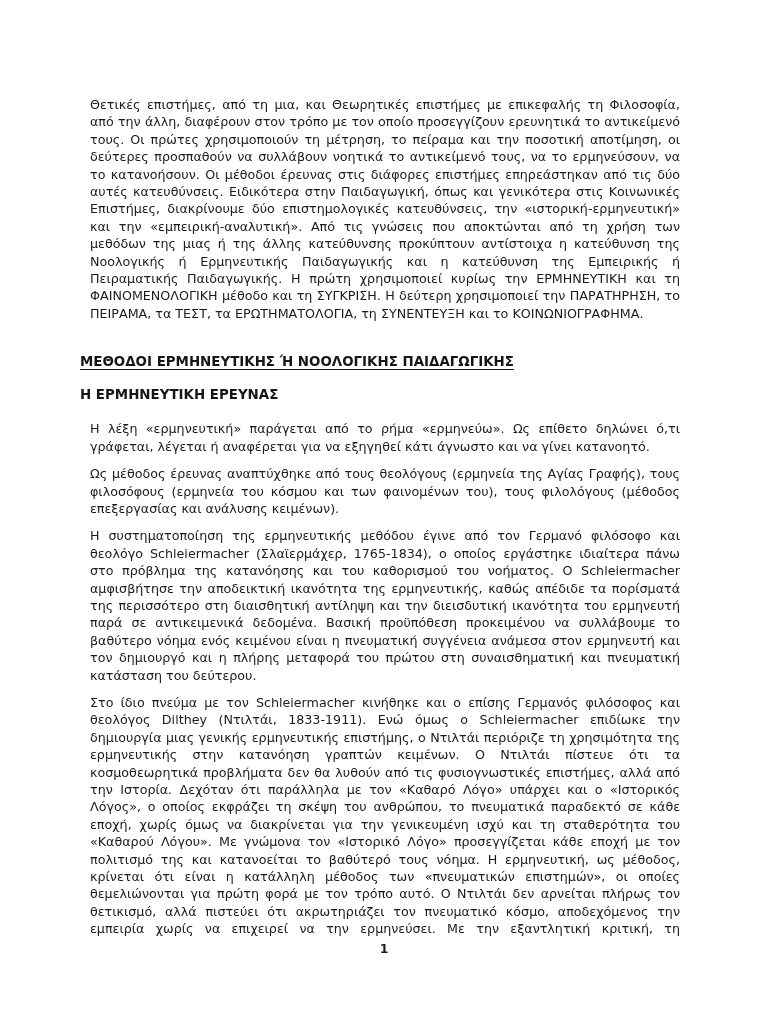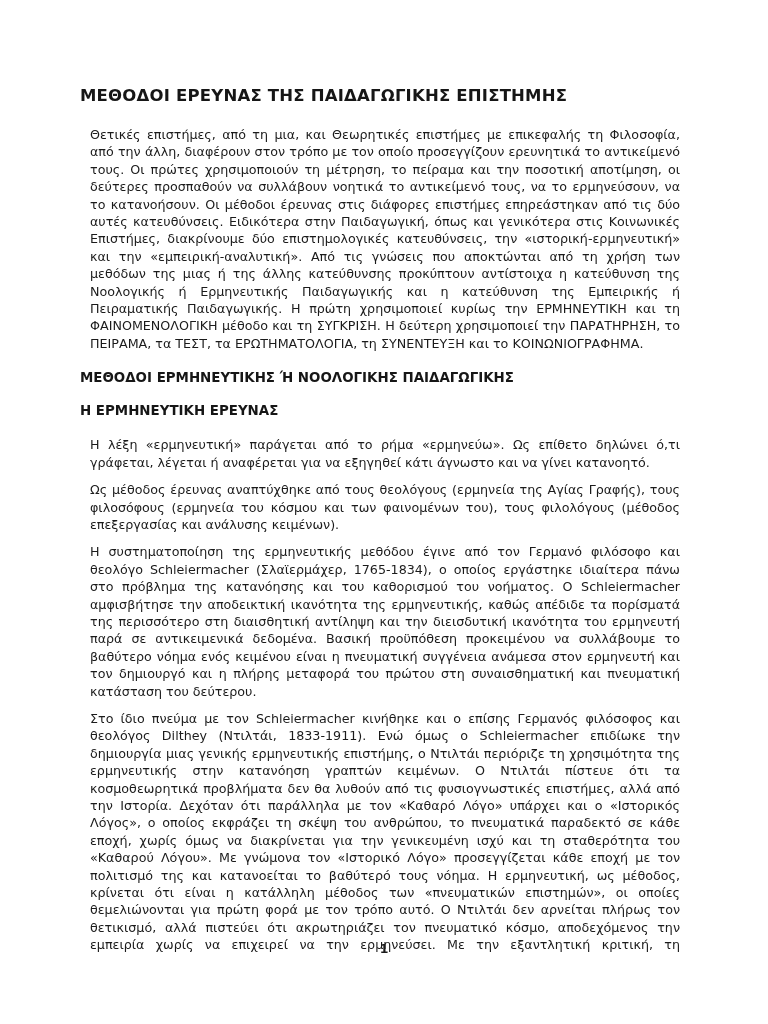--- a/index.html
+++ b/index.html
@@ -35,23 +35,24 @@
     line-height: 17.4px;
     text-align: justify;
     text-justify: inter-word;
     color: #1b1b1b;
   }
   p.body-p.cont-next-page {
     
     text-align-last: justify;
   }
   .section-heading {
-    margin: 18px 0 18px 0;
+    margin: 32px 0 18px 0;
     font-size: 13.4px;
     font-weight: bold;
+    text-decoration: underline;
     text-underline-offset: 3px;
     color: #161616;
   }
   .section-subheading {
     margin: 0 0 18px 0;
     font-size: 13.4px;
     font-weight: bold;
     color: #161616;
   }
   .page-number {
@@ -64,21 +65,20 @@
     font-weight: bold;
     color: #1b1b1b;
   }
 </style>
 </head>
 <body>
 
 <div class="page">
   <div class="content">
 
-    <h1 class="doc-title">ΜΕΘΟΔΟΙ ΕΡΕΥΝΑΣ ΤΗΣ ΠΑΙΔΑΓΩΓΙΚΗΣ ΕΠΙΣΤΗΜΗΣ</h1>
 
     <p class="body-p">Θετικές επιστήμες, από τη μια, και Θεωρητικές επιστήμες με επικεφαλής τη Φιλοσοφία, από την άλλη, διαφέρουν στον τρόπο με τον οποίο προσεγγίζουν ερευνητικά το αντικείμενό τους. Οι πρώτες χρησιμοποιούν τη μέτρηση, το πείραμα και την ποσοτική αποτίμηση, οι δεύτερες προσπαθούν να συλλάβουν νοητικά το αντικείμενό τους, να το ερμηνεύσουν, να το κατανοήσουν. Οι μέθοδοι έρευνας στις διάφορες επιστήμες επηρεάστηκαν από τις δύο αυτές κατευθύνσεις. Ειδικότερα στην Παιδαγωγική, όπως και γενικότερα στις Κοινωνικές Επιστήμες, διακρίνουμε δύο επιστημολογικές κατευθύνσεις, την «ιστορική-ερμηνευτική» και την «εμπειρική-αναλυτική». Από τις γνώσεις που αποκτώνται από τη χρήση των μεθόδων της μιας ή της άλλης κατεύθυνσης προκύπτουν αντίστοιχα η κατεύθυνση της Νοολογικής ή Ερμηνευτικής Παιδαγωγικής και η κατεύθυνση της Εμπειρικής ή Πειραματικής Παιδαγωγικής. Η πρώτη χρησιμοποιεί κυρίως την ΕΡΜΗΝΕΥΤΙΚΗ και τη ΦΑΙΝΟΜΕΝΟΛΟΓΙΚΗ μέθοδο και τη ΣΥΓΚΡΙΣΗ. Η δεύτερη χρησιμοποιεί την ΠΑΡΑΤΗΡΗΣΗ, το ΠΕΙΡΑΜΑ, τα ΤΕΣΤ, τα ΕΡΩΤΗΜΑΤΟΛΟΓΙΑ, τη ΣΥΝΕΝΤΕΥΞΗ και το ΚΟΙΝΩΝΙΟΓΡΑΦΗΜΑ.</p>
 
 
     <h2 class="section-heading">ΜΕΘΟΔΟΙ ΕΡΜΗΝΕΥΤΙΚΗΣ Ή ΝΟΟΛΟΓΙΚΗΣ ΠΑΙΔΑΓΩΓΙΚΗΣ</h2>
 
     <h3 class="section-subheading">Η ΕΡΜΗΝΕΥΤΙΚΗ ΕΡΕΥΝΑΣ</h3>
 
     <p class="body-p">Η λέξη «ερμηνευτική» παράγεται από το ρήμα «ερμηνεύω». Ως επίθετο δηλώνει ό,τι γράφεται, λέγεται ή αναφέρεται για να εξηγηθεί κάτι άγνωστο και να γίνει κατανοητό.</p>
 

